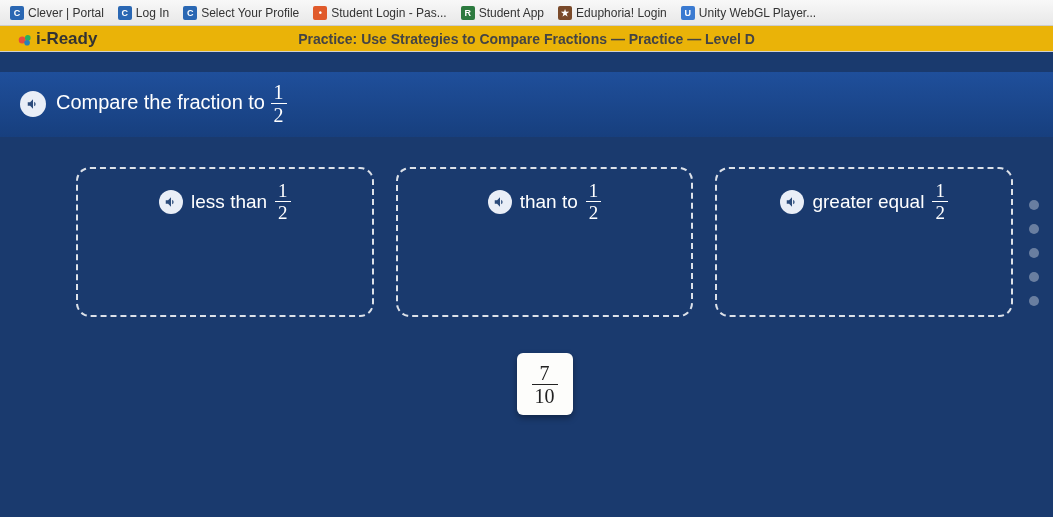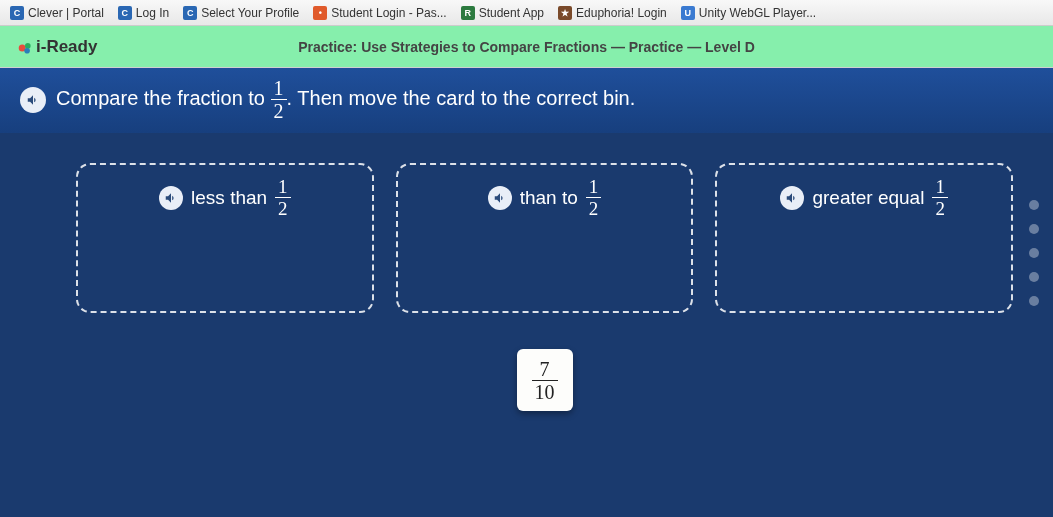--- a/index.html
+++ b/index.html
@@ -30,22 +30,22 @@
     cursor: pointer;
   }
   .bm-icon {
     width: 14px; height: 14px;
     border-radius: 2px;
     display: inline-flex;
     align-items: center; justify-content: center;
     font-size: 9px; font-weight: bold; color: #fff;
   }
   .app-header {
-    background: #86efac;
-    height: 42px;
+    background: #eab308;
+    height: 26px;
     display: flex;
     align-items: center;
     border-bottom: 1px solid #d0d0d0;
     position: relative;
   }
   .brand {
     display: flex; align-items: center;
     gap: 4px;
     padding-left: 18px;
     font-weight: bold;
@@ -66,20 +66,21 @@
     font-weight: bold;
   }
   .instruction-bar {
     background: linear-gradient(180deg,#1f4f9b 0%, #173f7e 100%);
     color: #fff;
     padding: 10px 20px 12px 20px;
     display: flex;
     align-items: center;
     gap: 10px;
     font-size: 20px;
+    margin-top: 20px;
   }
   .speaker {
     width: 26px; height: 26px;
     border-radius: 50%;
     background: #e9eef7;
     display: inline-flex;
     align-items: center; justify-content: center;
     cursor: pointer;
     flex-shrink: 0;
   }
@@ -205,21 +206,21 @@
   <span class="speaker">
     <svg viewBox="0 0 24 24">
         <path fill="#2a4a7a" d="M3 9v6h4l5 5V4L7 9H3zm13.5 3a4.5 4.5 0 0 0-2.5-4v8a4.5 4.5 0 0 0 2.5-4z"></path>
       </svg>
   </span>
   <span>
     <span>Compare the fraction to </span>
     <span class="frac">
       <span class="num">1</span>
       <span class="den">2</span>
-    </span><span>. Then move the card to the correct bin.</span>
+    </span>
   </span>
 </div>
 
 <div class="main">
   <div class="bins" id="bins-row">
       <div class="bin">
         <div class="bin-header">
           <span class="speaker">
             <svg viewBox="0 0 24 24">
               <path fill="#2a4a7a" d="M3 9v6h4l5 5V4L7 9H3zm13.5 3a4.5 4.5 0 0 0-2.5-4v8a4.5 4.5 0 0 0 2.5-4z"></path>

